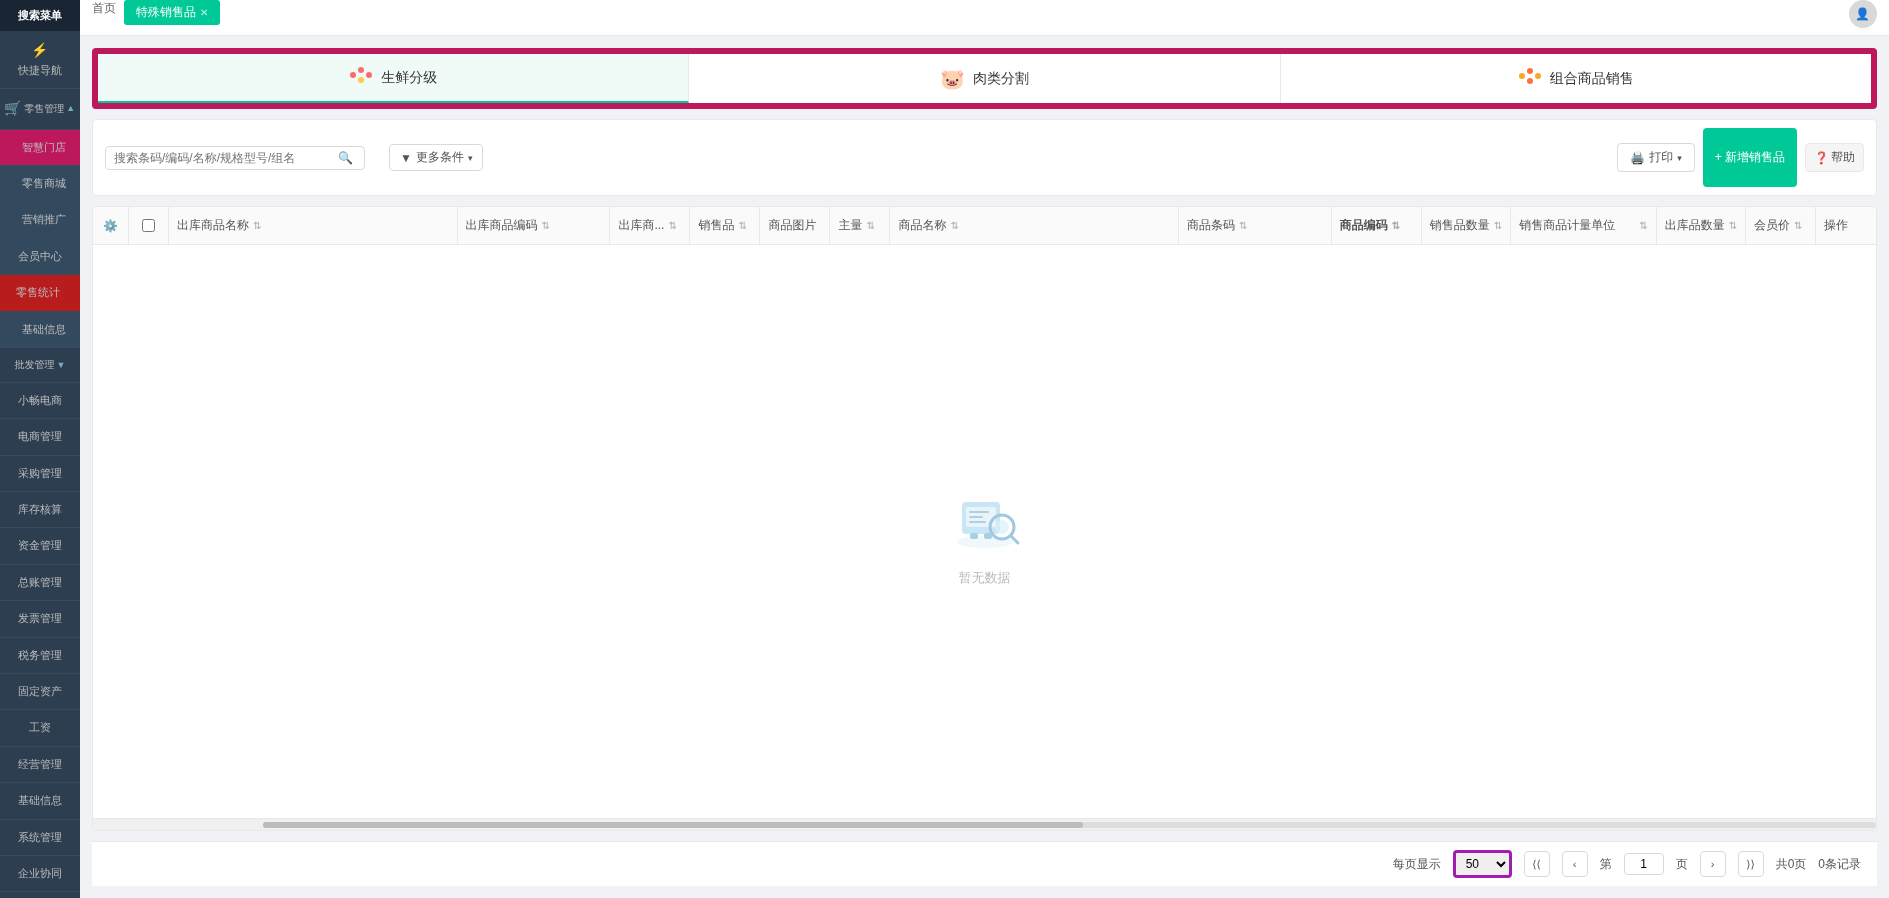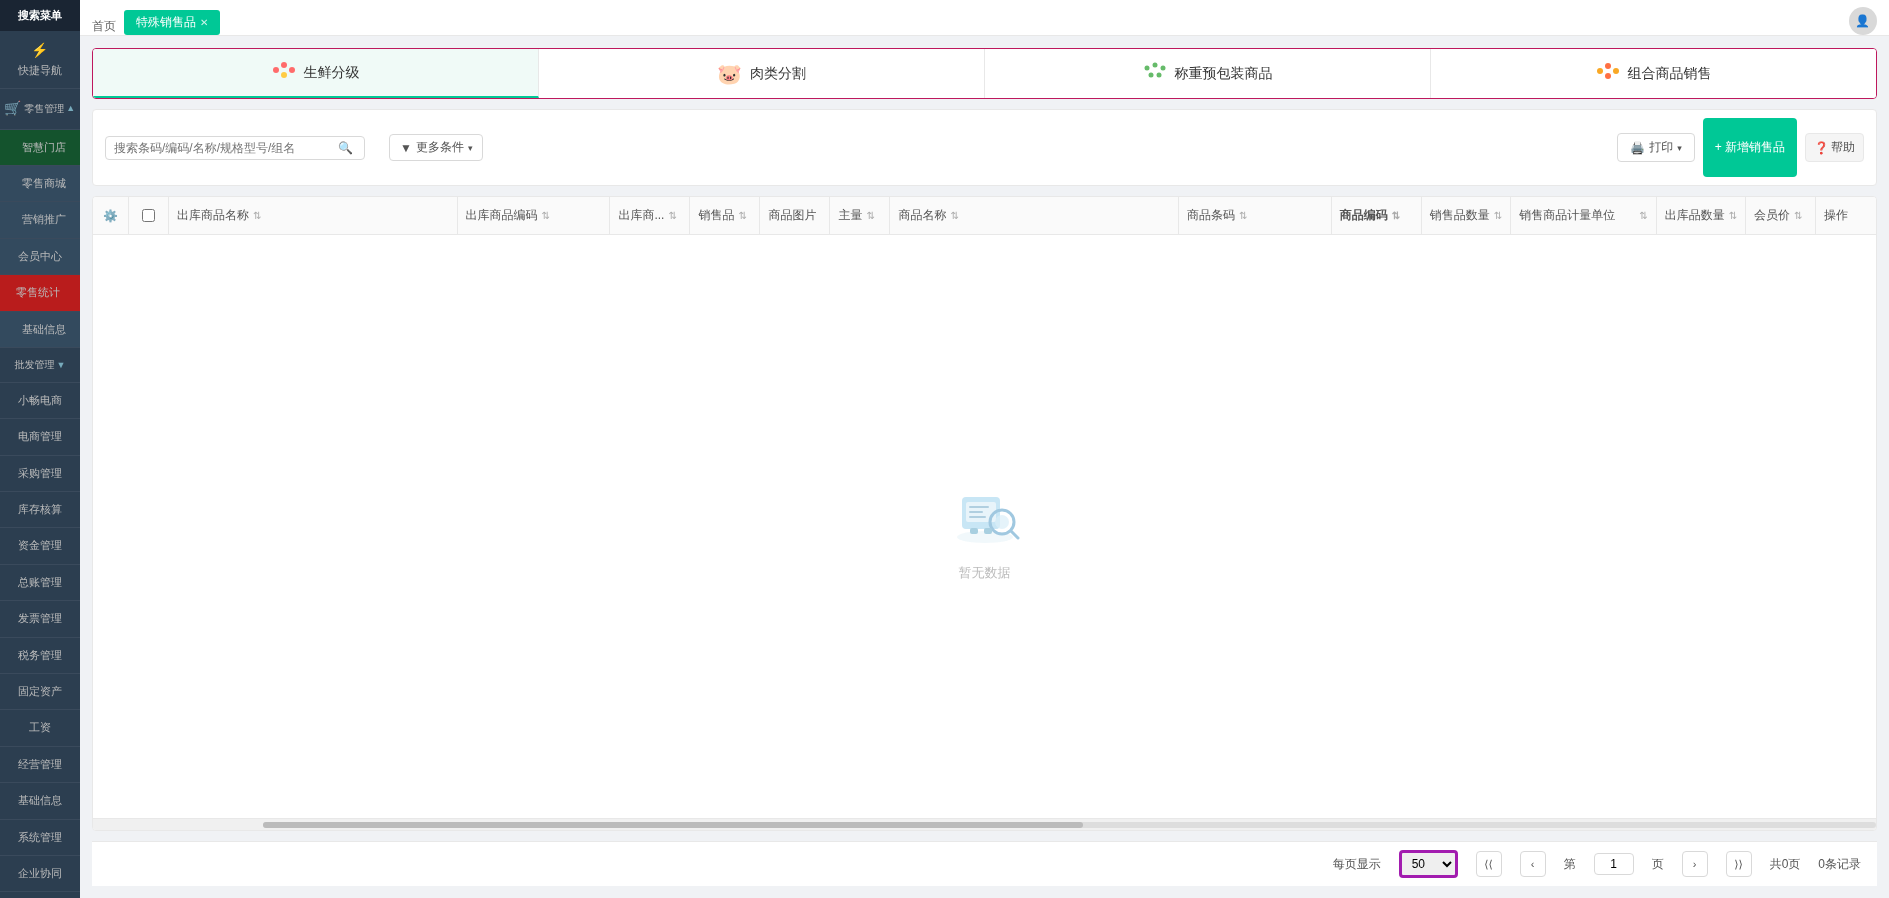--- a/index.html
+++ b/index.html
@@ -50,21 +50,21 @@
       flex-direction: column;
       overflow: hidden;
     }
 
     
     .top-bar {
       background: #fff;
       border-bottom: 1px solid #e8e8e8;
       height: 36px;
       display: flex;
-      align-items: flex-end;
+      align-items: flex-start;
       padding: 0 12px;
       gap: 8px;
       flex-shrink: 0;
     }
     .breadcrumb-home {
       color: #666;
       font-size: 12px;
       cursor: pointer;
     }
     .tab-active {
@@ -91,21 +91,21 @@
       background: #f0f2f5;
       padding: 12px;
       gap: 10px;
     }
 
     
     .category-tabs {
       display: flex;
       gap: 0;
       background: #fff;
-      border: 1px solid #be185d;
+      border: 6px solid #be185d;
       border-radius: 4px;
       overflow: hidden;
       flex-shrink: 0;
     }
     .cat-tab {
       flex: 1;
       display: flex;
       align-items: center;
       justify-content: center;
       gap: 8px;
@@ -256,21 +256,21 @@
     }
 
     
     .pagination-bar {
       background: #fff;
       border-top: 1px solid #e8e8e8;
       padding: 8px 16px;
       display: flex;
       align-items: center;
       justify-content: flex-end;
-      gap: 18px;
+      gap: 12px;
       font-size: 12px;
       color: #555;
       flex-shrink: 0;
     }
     .page-size-select {
       border: 3px solid #a21caf;
       border-radius: 4px;
       padding: 3px 6px;
       font-size: 12px;
       outline: none;
@@ -313,21 +313,21 @@
     <span class="icon">⚡</span>
     <span>快捷导航</span>
   </div>
 
   <div class="sidebar-item" style="flex-direction:row;justify-content:center;gap:2px;flex-wrap:wrap;">
     <span class="icon">🛒</span>
     <span style="font-size:10px;">零售管理</span>
     <span style="font-size:9px;color:#7ab;">▲</span>
   </div>
 
-  <div class="sidebar-item" style="background:#14532d;padding-left:12px;">
+  <div class="sidebar-item" style="background:#be185d;padding-left:12px;">
     <span>智慧门店</span>
   </div>
   <div class="sidebar-item" style="background:#334a5e;padding-left:12px;">
     <span>零售商城</span>
   </div>
   <div class="sidebar-item" style="background:#334a5e;padding-left:12px;">
     <span>营销推广</span>
   </div>
   <div class="sidebar-item" style="background:#334a5e;">
     <span>会员中心</span>
@@ -419,32 +419,20 @@
         </span>
         <span>生鲜分级</span>
       </div>
       <div class="cat-tab">
         <span class="cat-icon">🐷</span>
         <span>肉类分割</span>
       </div>
       <div class="cat-tab">
         <span class="cat-icon">
           <svg width="24" height="18" viewBox="0 0 24 18">
-            <circle cx="4" cy="6" r="2.5" fill="#66bb6a"></circle>
-            <circle cx="12" cy="3" r="2.5" fill="#66bb6a"></circle>
-            <circle cx="20" cy="6" r="2.5" fill="#66bb6a"></circle>
-            <circle cx="8" cy="13" r="2.5" fill="#66bb6a"></circle>
-            <circle cx="16" cy="13" r="2.5" fill="#66bb6a"></circle>
-          </svg>
-        </span>
-        <span>称重预包装商品</span>
-      </div>
-      <div class="cat-tab">
-        <span class="cat-icon">
-          <svg width="24" height="18" viewBox="0 0 24 18">
             <circle cx="4" cy="9" r="3" fill="#f9a825"></circle>
             <circle cx="12" cy="4" r="3" fill="#ff7043"></circle>
             <circle cx="20" cy="9" r="3" fill="#f9a825"></circle>
             <circle cx="12" cy="14" r="3" fill="#ff7043"></circle>
           </svg>
         </span>
         <span>组合商品销售</span>
       </div>
     </div>
 

